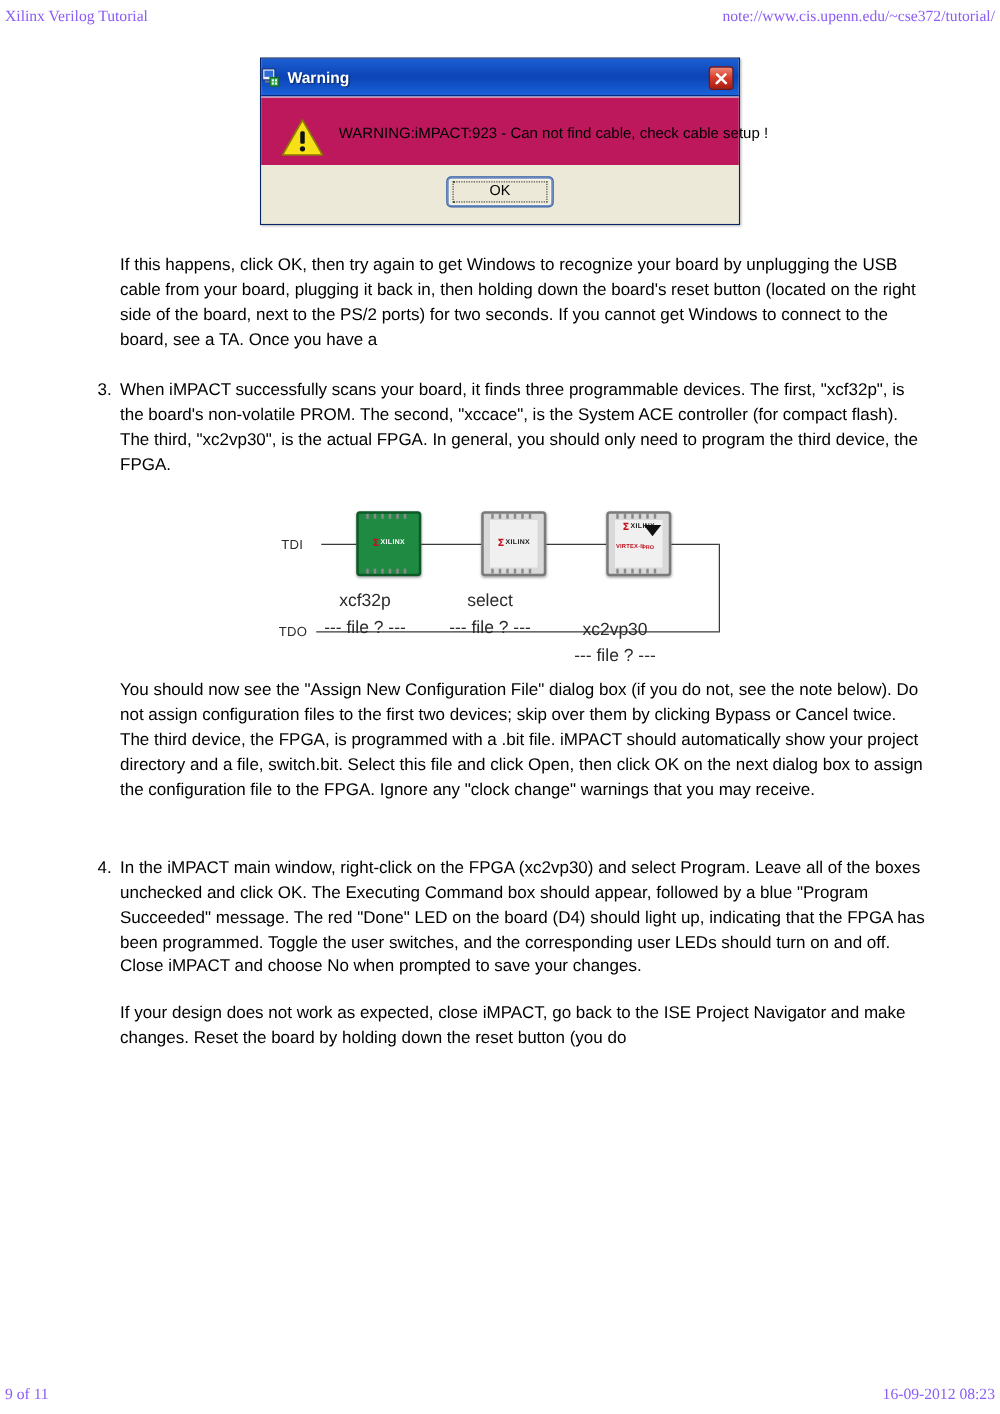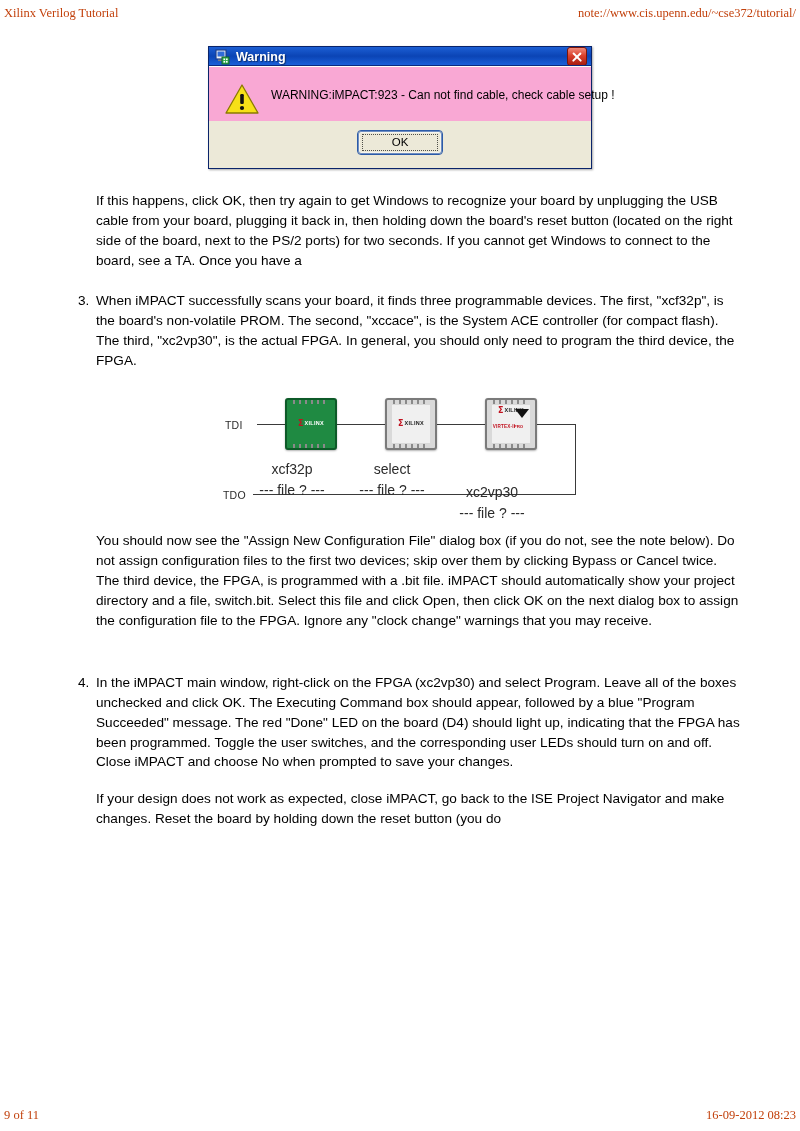--- a/index.html
+++ b/index.html
@@ -13,21 +13,21 @@
     position: relative;
     overflow: hidden;
   }
 
   
   .page-chrome {
     position: absolute;
     left: 0; right: 0;
     font-family: "Liberation Serif", serif;
     font-size: 12.5px;
-    color: #c2410c;
+    color: #8b5cf6;
     display: flex;
     justify-content: space-between;
     padding: 0 4px;
   }
   .page-header { top: 6px; }
   .page-footer { bottom: 8px; font-family: Liberation Serif, serif; }
 
   
   .content {
     position: absolute;
@@ -56,25 +56,25 @@
     justify-content: center;
   }
   .dialog {
     width: 384px;
     background: #ece9d8;
     border: 1px solid #0a246a;
     box-shadow: 1px 1px 2px rgba(0,0,0,0.35);
     font-size: 11.5px;
   }
   .dialog-titlebar {
-    height: 19px;
+    height: 30px;
     background: linear-gradient(to bottom, #1c5fd4 0%, #0b44b5 48%, #1b63dd 100%);
     display: flex;
     align-items: center;
-    padding: 0 3px 0 6px;
+    padding: 0 3px 0 0;
     position: relative;
   }
   .dialog-titlebar::after {
     content: "";
     position: absolute;
     left: 0; right: 0; bottom: 0; height: 1px;
     background: #0a2a80;
   }
   .tb-icon {
     width: 16px; height: 16px;
@@ -104,21 +104,21 @@
     position: absolute;
     left: 3px; top: 8px;
     width: 12px; height: 2.4px;
     background: #ffffff;
     border-radius: 1px;
   }
   .tb-close::before { transform: rotate(45deg); }
   .tb-close::after  { transform: rotate(-45deg); }
 
   .dialog-body {
-    background: #f9a8d4;
+    background: #be185d;
     border-top: 1px solid #fdfdf8;
     padding: 14px 14px 6px 14px;
     display: flex;
     align-items: flex-start;
   }
   .warn-icon {
     width: 34px; height: 32px;
     flex: 0 0 auto;
     margin: 2px 12px 0 2px;
   }

